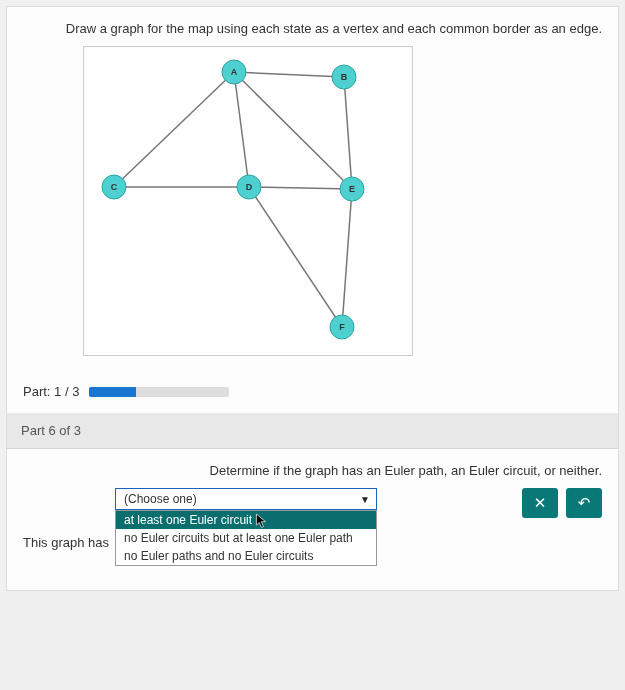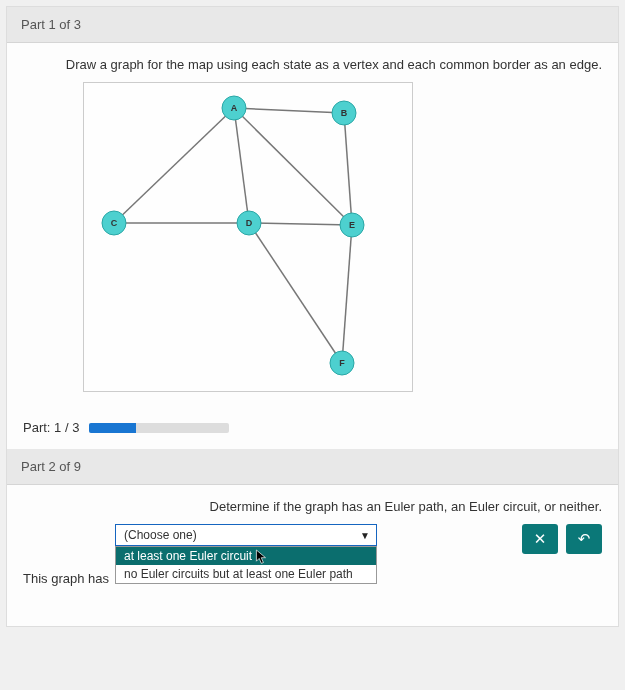--- a/index.html
+++ b/index.html
@@ -132,21 +132,20 @@
     width: 14px;
     height: 18px;
     pointer-events: none;
     z-index: 20;
   }
 </style>
 </head>
 <body>
 
 <div class="page">
-  <div class="part-header">Part 1 of 3</div>
   <div class="part-body">
     <div class="instruction">Draw a graph for the map using each state as a vertex and each common border as an edge.</div>
     <div class="graph-box">
       <svg id="graph-svg" width="330" height="310">
           <line x1="150" y1="25" x2="260" y2="30" stroke="#777" stroke-width="1.5"></line>
           <line x1="150" y1="25" x2="30" y2="140" stroke="#777" stroke-width="1.5"></line>
           <line x1="150" y1="25" x2="165" y2="140" stroke="#777" stroke-width="1.5"></line>
           <line x1="150" y1="25" x2="268" y2="142" stroke="#777" stroke-width="1.5"></line>
           <line x1="30" y1="140" x2="165" y2="140" stroke="#777" stroke-width="1.5"></line>
           <line x1="165" y1="140" x2="268" y2="142" stroke="#777" stroke-width="1.5"></line>
@@ -181,35 +180,36 @@
     </div>
   </div>
 
   <div class="progress-row">
     <span>Part: 1 / 3</span>
     <div class="progress-bar">
       <div class="progress-fill" id="progress-fill" style="width: 33%;"></div>
     </div>
   </div>
 
-  <div class="part-header">Part 2 of 9</div>
+  <div class="part-header">Part 6 of 3</div>
   <div class="part-body" style="padding-bottom:40px;">
     <div class="instruction">Determine if the graph has an Euler path, an Euler circuit, or neither.</div>
 
     <div class="answer-row">
       <span class="answer-label">This graph has</span>
 
       <div class="dropdown">
         <div class="dropdown-selected">
           <span>(Choose one)</span>
           <span class="caret">▼</span>
         </div>
         <div class="dropdown-list" id="dropdown-list">
             <div class="dropdown-item highlighted">at least one Euler circuit</div>
             <div class="dropdown-item">no Euler circuits but at least one Euler path</div>
+            <div class="dropdown-item">no Euler paths and no Euler circuits</div>
           </div>
         <svg class="cursor" viewBox="0 0 20 24" style="left:140px; top:24px;">
           <path d="M2 2 L2 18 L6 14 L9 21 L12 20 L9 13 L15 13 Z" fill="#000" stroke="#fff" stroke-width="1"></path>
         </svg>
       </div>
 
       <div class="btn-row">
         <button class="btn">✕</button>
         <button class="btn">↶</button>
       </div>

